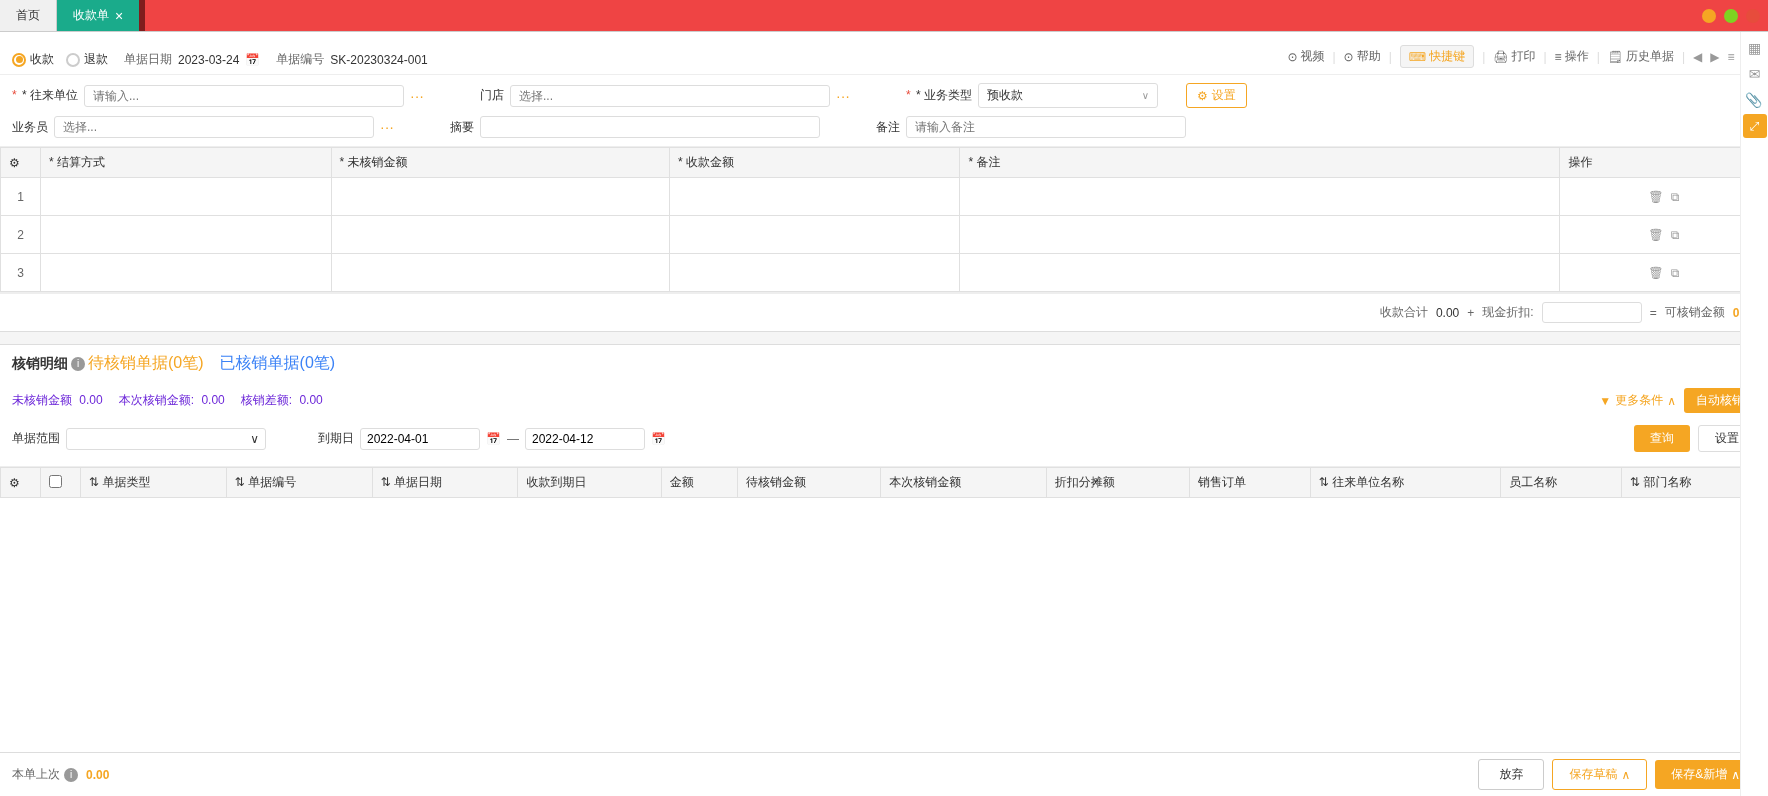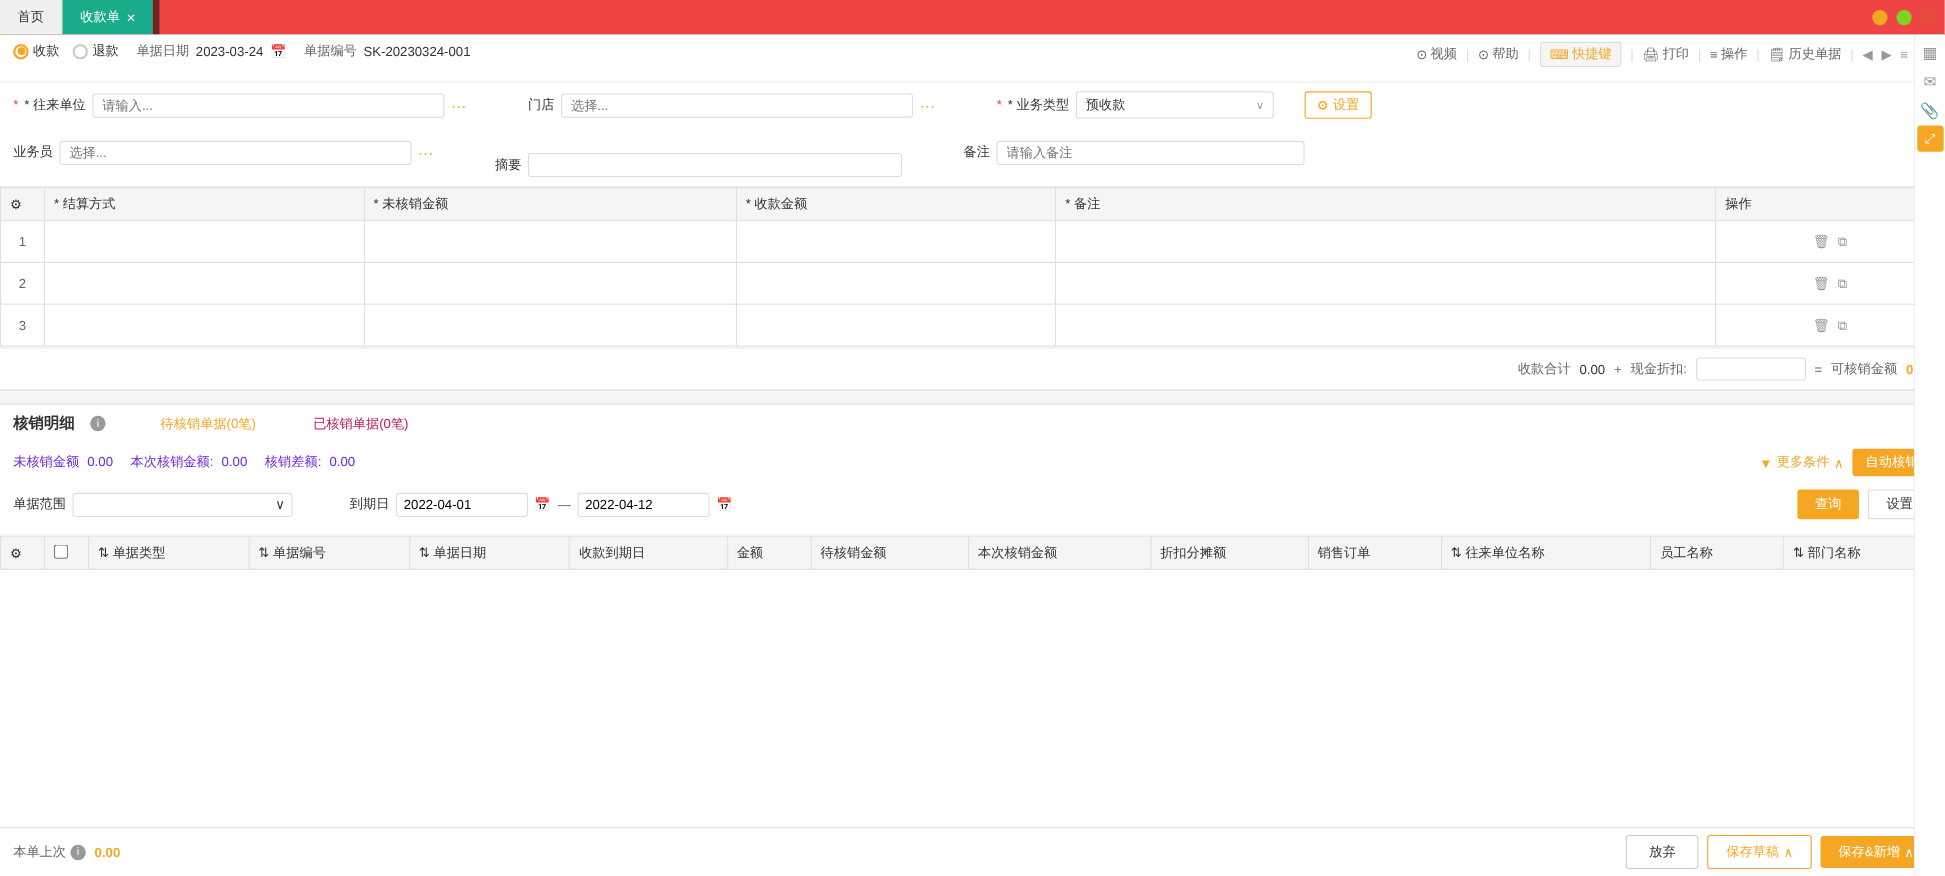--- a/index.html
+++ b/index.html
@@ -13,21 +13,21 @@
     .tab-bar-right { margin-left: auto; display: flex; align-items: center; padding-right: 8px; gap: 8px; }
     .win-btn { width: 14px; height: 14px; border-radius: 50%; cursor: pointer; }
     .win-min { background: #f5a623; }
     .win-max { background: #7ed321; }
     .win-close { background: #e74c3c; }
 
     
     .main-content { background: #fff; margin: 0; padding: 0; height: calc(796px - 32px); display: flex; flex-direction: column; }
 
     
-    .toolbar-row { display: flex; align-items: flex-start; padding: 6px 12px; border-bottom: 1px solid #eee; gap: 16px; height: 43px; }
+    .toolbar-row { display: flex; align-items: flex-end; padding: 6px 12px; border-bottom: 1px solid #eee; gap: 16px; height: 43px; }
     .radio-group { display: flex; align-items: center; gap: 12px; }
     .radio-item { display: flex; align-items: center; gap: 4px; cursor: pointer; }
     .radio-dot { width: 14px; height: 14px; border-radius: 50%; border: 2px solid #ccc; display: flex; align-items: center; justify-content: center; }
     .radio-dot.active { border-color: #f5a623; }
     .radio-dot.active::after { content: ''; width: 7px; height: 7px; border-radius: 50%; background: #f5a623; }
     .toolbar-field { display: flex; align-items: center; gap: 6px; }
     .toolbar-label { color: #666; white-space: nowrap; }
     .toolbar-value { color: #333; font-weight: 500; }
     .toolbar-right { margin-left: auto; display: flex; align-items: center; gap: 8px; }
     .toolbar-btn { display: flex; align-items: center; gap: 3px; color: #666; cursor: pointer; font-size: 12px; }
@@ -61,24 +61,24 @@
     .summary-value { color: #333; font-weight: 500; }
     .summary-orange { color: #f5a623; font-weight: bold; }
     .summary-input { border: 1px solid #ddd; padding: 2px 6px; width: 100px; border-radius: 3px; }
     .equal-sign { color: #666; }
 
     
     .section-divider { background: #f5f5f5; padding: 6px 12px; border-top: 1px solid #ddd; border-bottom: 1px solid #ddd; }
 
     
     .reconcile-section { background: #fff; padding: 8px 12px; border-bottom: 1px solid #eee; }
-    .reconcile-title { display: flex; align-items: center; gap: 14px; margin-bottom: 8px; font-size: 14px; font-weight: 500; }
+    .reconcile-title { display: flex; align-items: center; gap: 3px; margin-bottom: 8px; font-size: 14px; font-weight: 500; }
     .reconcile-tabs { display: flex; gap: 16px; }
-    .reconcile-tab { color: #f5a623; cursor: pointer; font-size: 12px; margin-left: 36px; }
-    .reconcile-tab.inactive { color: #be185d; }
+    .reconcile-tab { color: #f5a623; cursor: pointer; font-size: 16px; }
+    .reconcile-tab.inactive { color: #3b82f6; }
     .reconcile-stats { display: flex; align-items: center; gap: 16px; font-size: 12px; padding: 6px 0; }
     .reconcile-stat { color: #6d28d9; }
     .reconcile-right { margin-left: auto; display: flex; align-items: center; gap: 8px; }
     .filter-btn { color: #f5a623; cursor: pointer; font-size: 12px; display: flex; align-items: center; gap: 4px; }
     .auto-btn { background: #f5a623; color: #fff; padding: 4px 12px; border-radius: 3px; cursor: pointer; border: none; font-size: 12px; }
 
     
     .filter-row { display: flex; align-items: center; gap: 12px; padding: 6px 0; }
     .filter-field { display: flex; align-items: center; gap: 6px; font-size: 12px; }
     .filter-input { border: 1px solid #ddd; padding: 3px 6px; border-radius: 3px; font-size: 12px; width: 120px; }
@@ -221,21 +221,21 @@
       </div>
     </div>
     <div class="form-row">
 
       <div class="form-field">
         <span class="form-field-label">业务员</span>
         <input class="form-input form-input-wide" type="text" placeholder="选择..." style="">
         <span class="ellipsis-btn">···</span>
       </div>
 
-      <div class="form-field" style="margin-left:40px;margin-top:23px;">
+      <div class="form-field" style="margin-left:40px;">
         <span class="form-field-label">摘要</span>
         <input class="form-input" style="width: 340px;" type="text">
       </div>
 
       <div class="form-field" style="margin-left:40px;">
         <span class="form-field-label">备注</span>
         <input class="form-input form-input-memo" type="text" placeholder="请输入备注" style="">
       </div>
     </div>
   </div>

